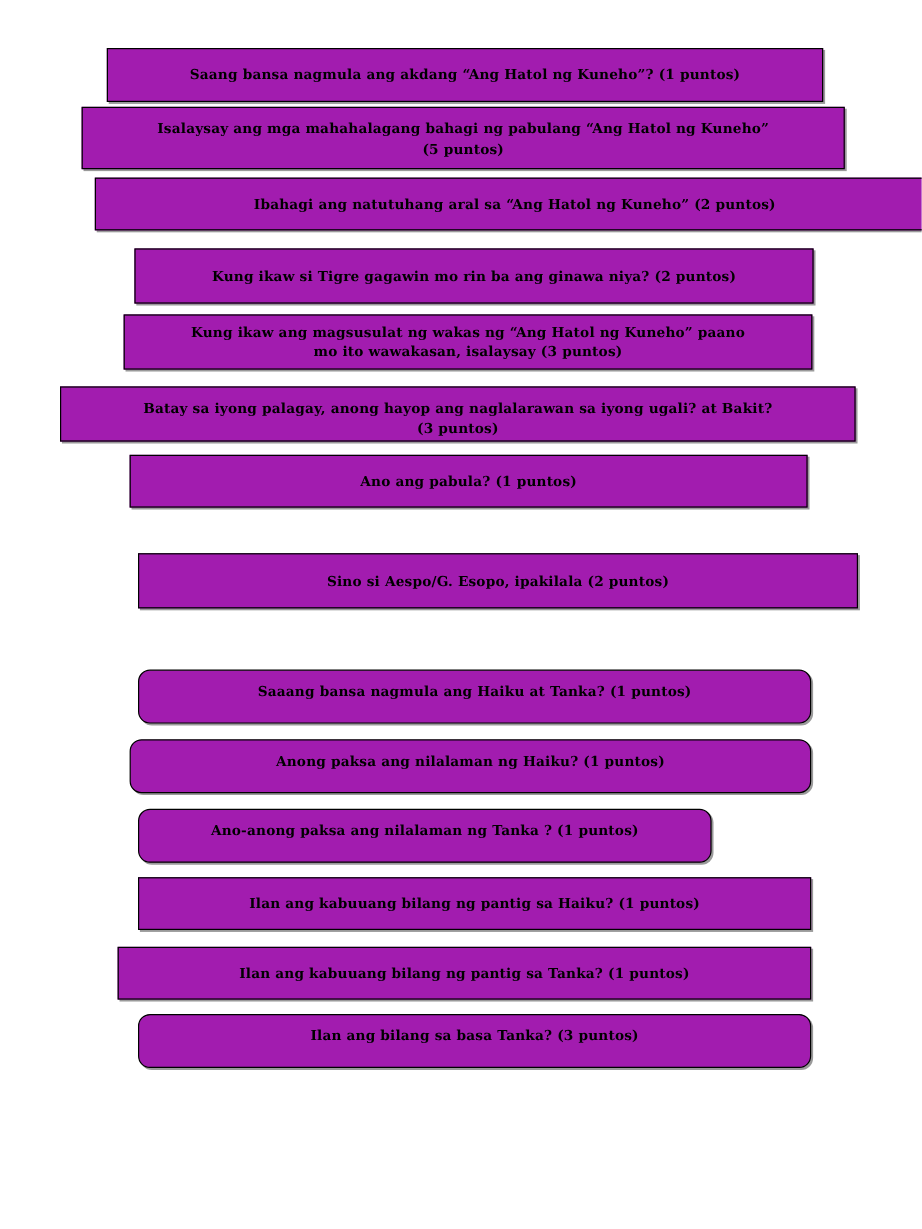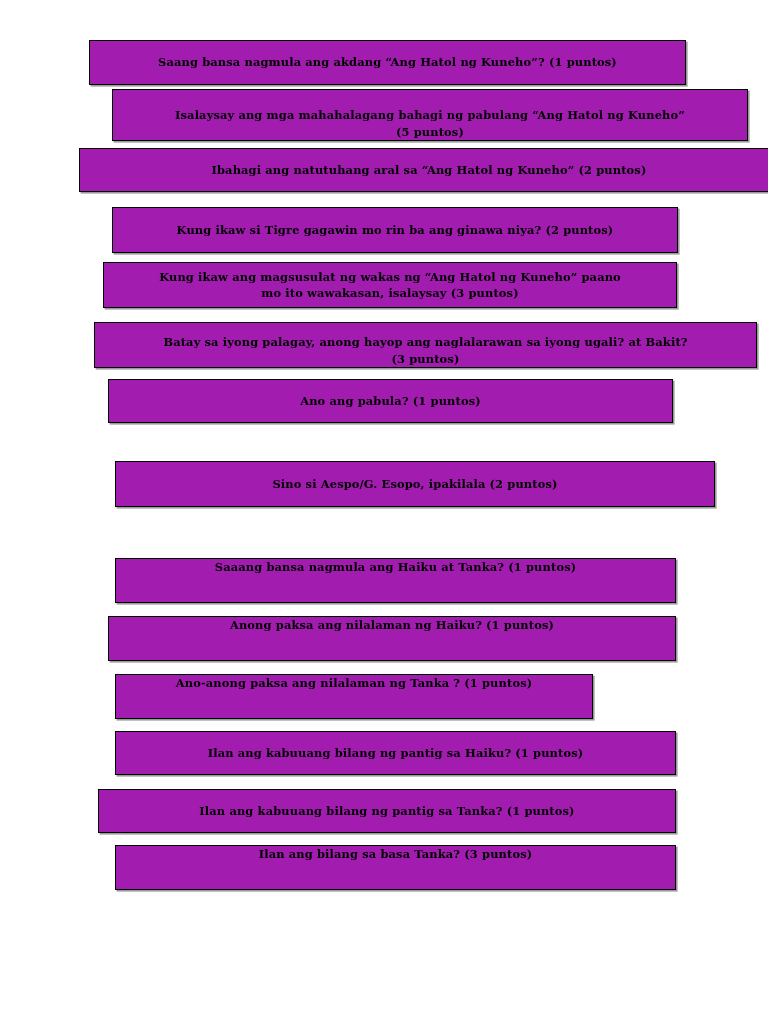--- a/index.html
+++ b/index.html
@@ -40,23 +40,23 @@
     color: #000000;
     text-align: center;
     letter-spacing: 0.15px;
     white-space: pre-line;
     padding: 0 6px;
     width: 100%;
     box-sizing: border-box;
   }
 
   
-  .vtop    { align-items: flex-end; margin-left: 44px; }
+  .vtop    { align-items: flex-start; }
   .vmid    { align-items: center; }
-  .vbot    { align-items: flex-start; }
+  .vbot    { align-items: center; border-radius: 10px; }
 
   .vtop .qtext { padding-top: 9px; }
   .vbot .qtext { padding-bottom: 9px; }
 </style>
 </head>
 <body>
 
 <div id="page">
     <div class="qbox vmid" style="left: 89px; top: 40px; width: 597px; height: 45px;">
       <div class="qtext">Saang bansa nagmula ang akdang “Ang Hatol ng Kuneho”?  (1 puntos)</div>

